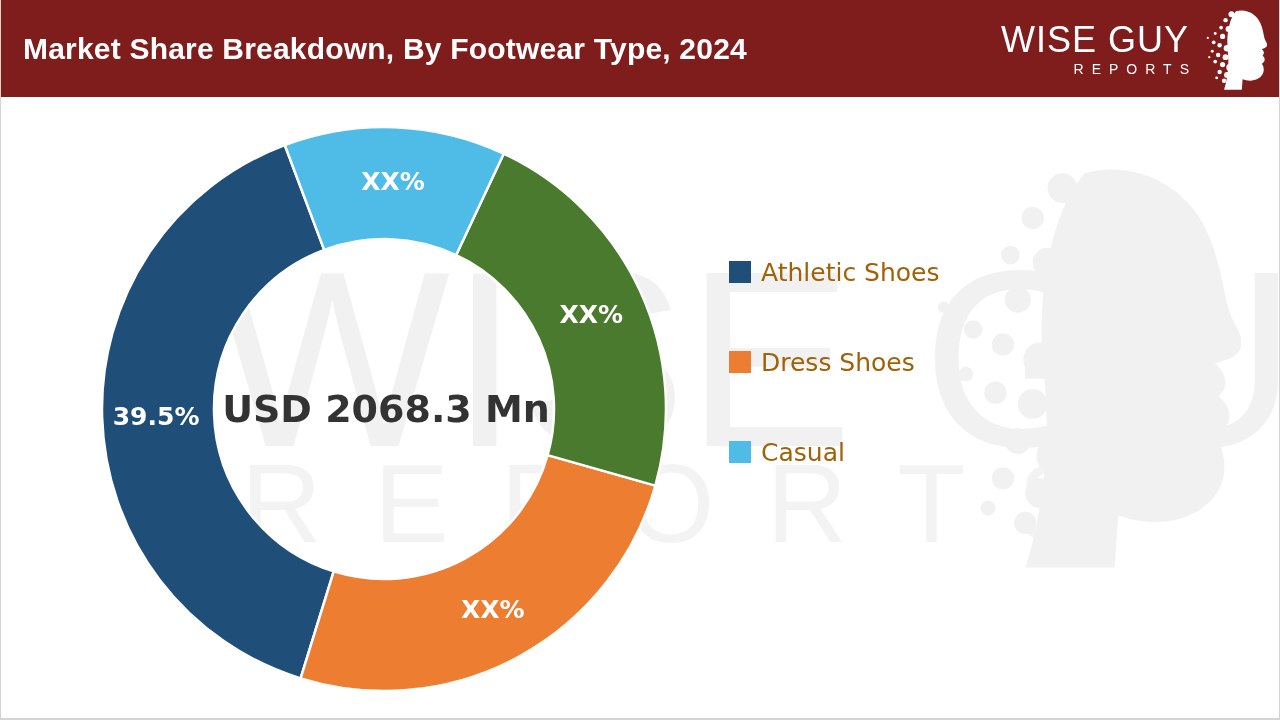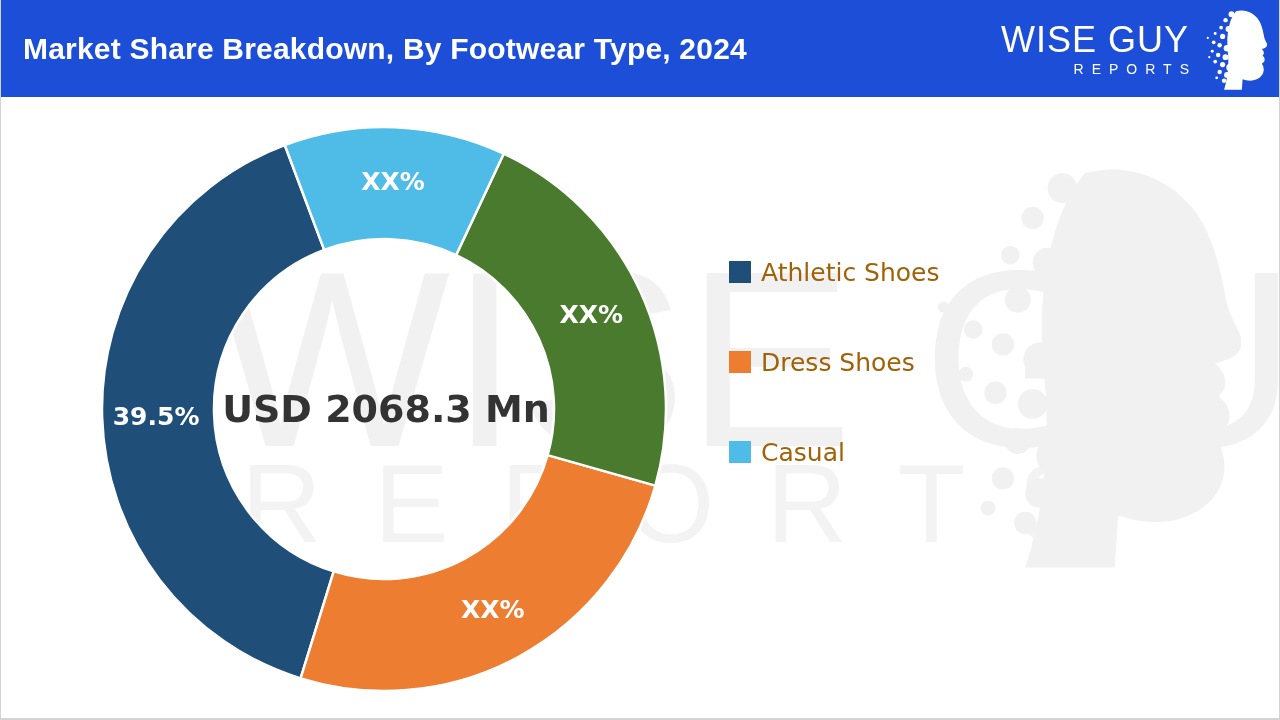--- a/index.html
+++ b/index.html
@@ -1,21 +1,21 @@
 <!DOCTYPE html>
 <html><head>
 <meta charset="utf-8">
 <style>
   * { margin:0; padding:0; box-sizing:border-box; }
   html,body { width:1280px; height:720px; background:#ffffff; font-family:"DejaVu Sans", sans-serif; }
   #stage { position:relative; width:1280px; height:720px; background:#ffffff; overflow:hidden;
            border-left:1px solid #d4d4d4; border-right:1px solid #d4d4d4; border-bottom:2px solid #d4d4d4; }
 
   
-  .header { position:absolute; top:0; left:0; width:1280px; height:97px; background:#1d4ed8; z-index:5; }
+  .header { position:absolute; top:0; left:0; width:1280px; height:97px; background:#7f1d1d; z-index:5; }
   .header-title { position:absolute; left:22px; top:50%; transform:translateY(-50%);
                   color:#ffffff; font-family:"Liberation Sans", sans-serif; font-weight:bold;
                   font-size:30px; letter-spacing:0.2px; white-space:nowrap; }
   .logo { position:absolute; right:14px; top:50%; transform:translateY(-50%);
           display:flex; align-items:center; gap:4px; }
   .logo-text { text-align:right; color:#ffffff; font-family:"Liberation Sans", sans-serif; }
   .logo-line1 { font-size:36px; font-weight:400; letter-spacing:1px; line-height:1; }
   .logo-line2 { font-size:14px; font-weight:400; letter-spacing:8px; margin-top:4px; margin-right:-8px; line-height:1; }
   .logo-head { width:74px; height:82px; }
 

